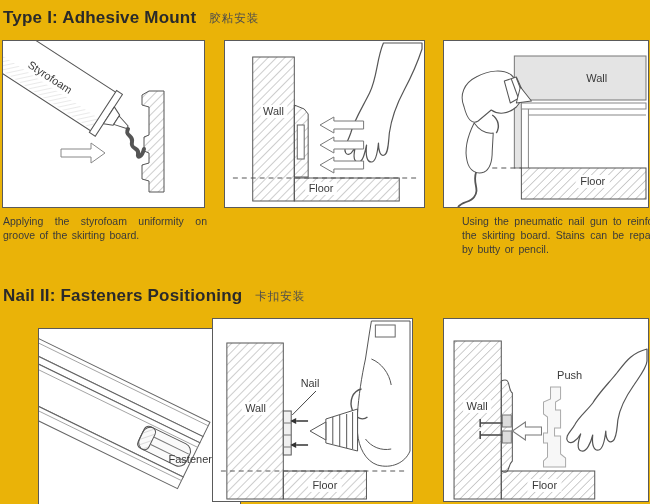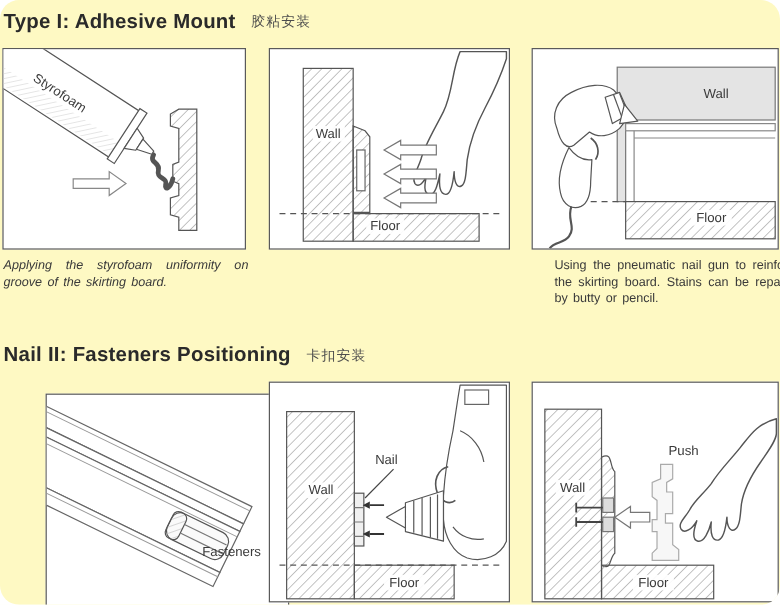--- a/index.html
+++ b/index.html
@@ -1,18 +1,18 @@
 <!DOCTYPE html>
 <html><head>
 <meta charset="utf-8">
 <style>
   html,body{margin:0;padding:0;background:#fff;}
   #stage{
-    position:relative;width:650px;height:504px;background:#fef9c3;
-    font-family:"Liberation Sans",sans-serif;overflow:hidden;border-radius:16px;
+    position:relative;width:650px;height:504px;background:#eab308;
+    font-family:"Liberation Sans",sans-serif;overflow:hidden;
   }
   .sec-title{position:absolute;left:3px;font-size:17px;font-weight:700;color:#2a2a2a;letter-spacing:.2px;white-space:nowrap;}
   .sec-cn{font-size:11.5px;font-weight:400;color:#4d4d4d;margin-left:13px;letter-spacing:1px;position:relative;top:-1px;}
   .panel{position:absolute;border:1px solid #5a5a5a;background:#fff;box-sizing:border-box;}
   .panel svg{display:block;width:100%;height:100%;}
   .cap{position:absolute;font-size:10.5px;line-height:1.32;color:#3a3a3a;text-align:justify;text-justify:inter-word;word-spacing:1.5px;}
   svg text{font-family:"Liberation Sans",sans-serif;font-size:11px;fill:#3a3a3a;}
   .lbl-bg{fill:#ffffff;opacity:.92;}
   .ln{stroke:#555;fill:none;}
   .shape{stroke:#555;fill:#fff;stroke-linejoin:round;}
@@ -118,21 +118,21 @@
         <path class="ln" d="M48,74 C54,78 56,86 52,92" stroke-width="1.4"></path>
         <polygon class="shape" points="60,40 72,36 80,54 66,62"></polygon>
         <line x1="67" y1="38" x2="74" y2="57" stroke="#555"></line>
         <line x1="72" y1="37" x2="79" y2="55" stroke="#555"></line>
         <polygon class="shape" points="76,46 87,60 72,62"></polygon>
         <path class="ln" d="M32,131 C28,142 36,148 30,156 C26,162 18,160 14,166" stroke="#333" stroke-width="1.8"></path>
       </g>
     </svg>
   </div>
 
-  <div class="cap" style="left:3px;top:215px;width:204px;font-style:italic;">Applying the styrofoam uniformity on groove of the skirting board.</div>
+  <div class="cap" style="left:3px;top:215px;width:204px;">Applying the styrofoam uniformity on groove of the skirting board.</div>
   <div class="cap" style="left:462px;top:215px;width:206px;">Using the pneumatic nail gun to reinforce the skirting board. Stains can be repaired by butty or pencil.</div>
 
   <div class="sec-title" style="top:286px;">
     <span>Nail II: Fasteners Positioning</span><span class="sec-cn">卡扣安装</span>
   </div>
 
   <div class="panel" style="left:2px;top:328px;width:203px;height:184px;margin-left:36px;">
     <svg viewBox="0 0 201 182" preserveAspectRatio="none">
       <defs>
         <pattern id="h4" patternUnits="userSpaceOnUse" width="5" height="5" patternTransform="rotate(45)">
@@ -152,21 +152,21 @@
           <rect x="152" y="30" width="52" height="24" rx="8" fill="#fafafa" stroke="#555"></rect>
           <rect x="152" y="30" width="12" height="24" rx="5" fill="url(#h4)" stroke="#555"></rect>
           <line x1="164" y1="38" x2="203" y2="38" stroke="#777"></line>
           <line x1="164" y1="46" x2="203" y2="46" stroke="#777"></line>
         </g>
       </g>
       <text x="154" y="134" text-anchor="middle">Fasteners</text>
     </svg>
   </div>
 
-  <div class="panel" style="left:224px;top:318px;width:201px;height:184px;">
+  <div class="panel" style="left:212px;top:318px;width:201px;height:184px;">
     <svg viewBox="0 0 201 182" preserveAspectRatio="none">
       <defs>
         <pattern id="h5" patternUnits="userSpaceOnUse" width="6" height="6" patternTransform="rotate(45)">
           <line x1="0" y1="0" x2="0" y2="6" stroke="#9b9b9b" stroke-width="1"></line>
         </pattern>
       </defs>
       <rect x="14" y="24" width="57" height="156" fill="url(#h5)" stroke="#555"></rect>
 
       <g>
         <rect x="71" y="92" width="8" height="44" fill="#f0f0f0" stroke="#555"></rect>

